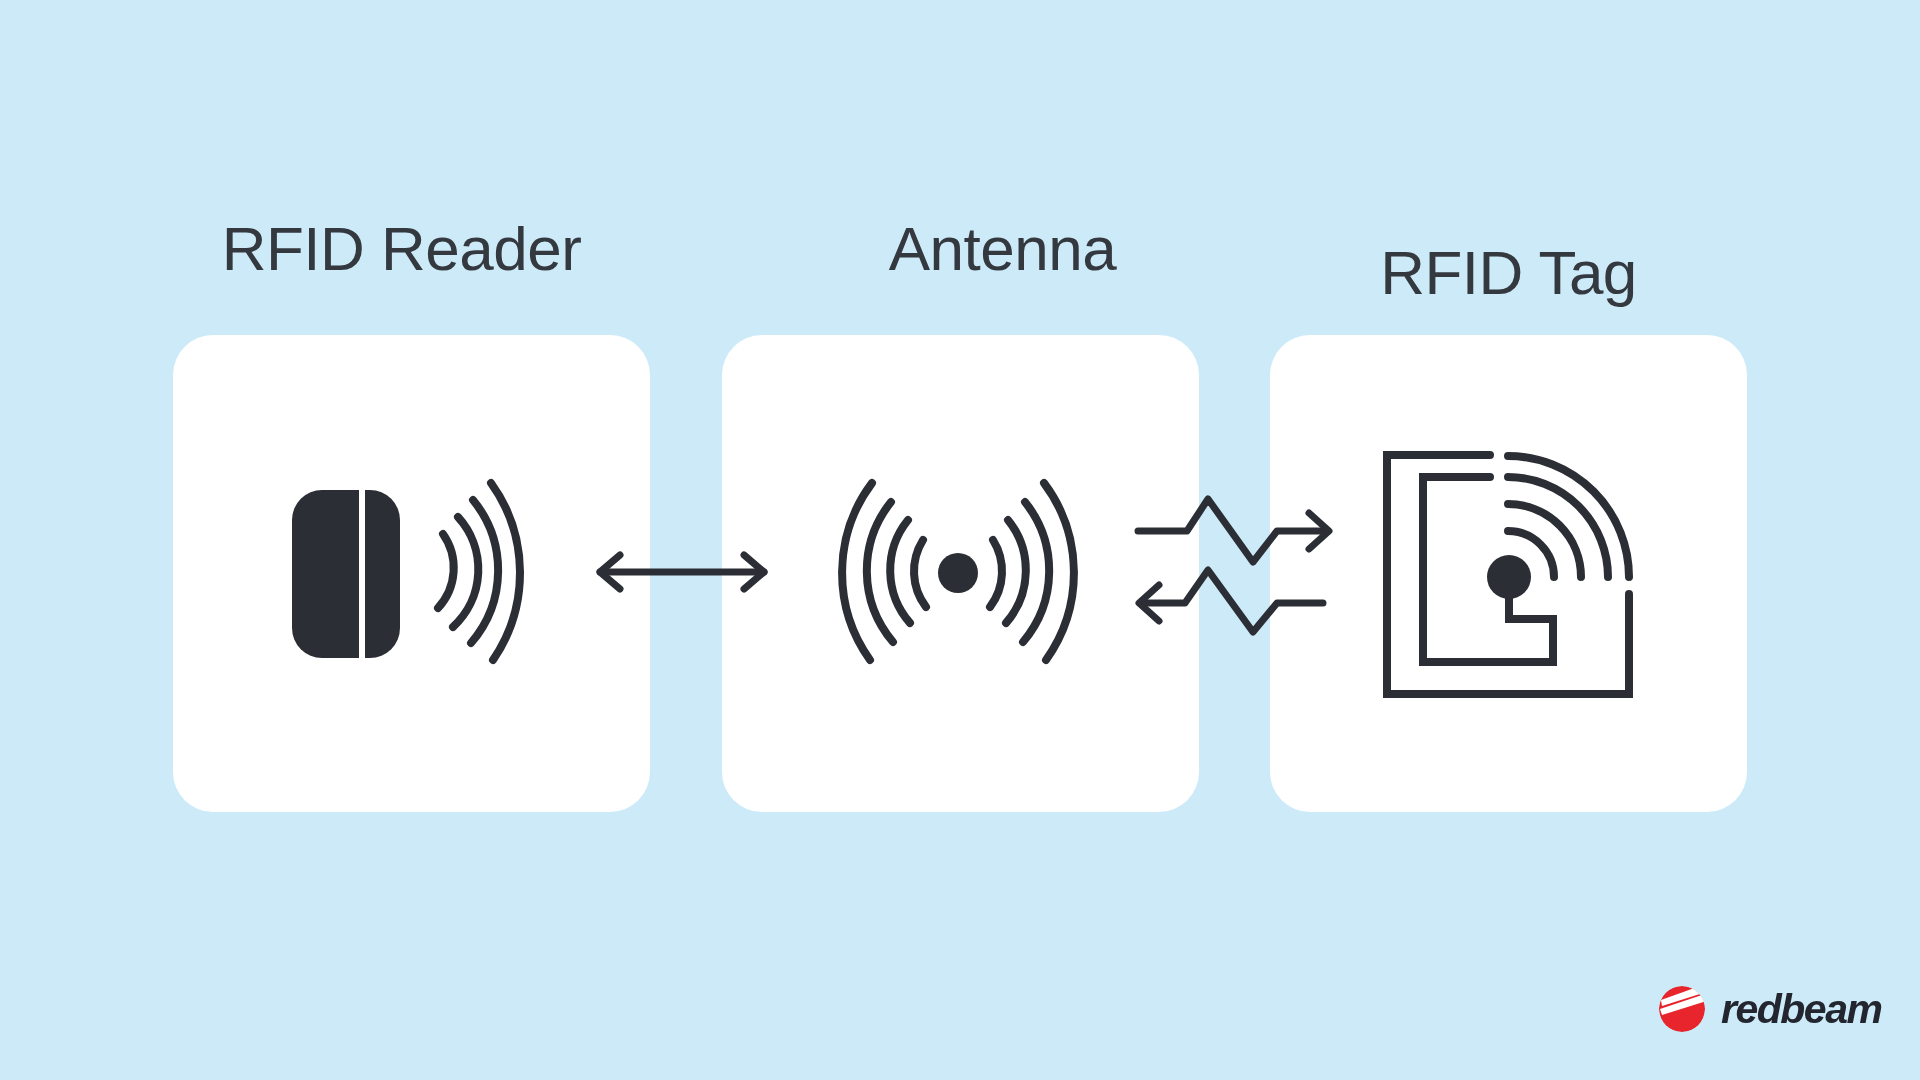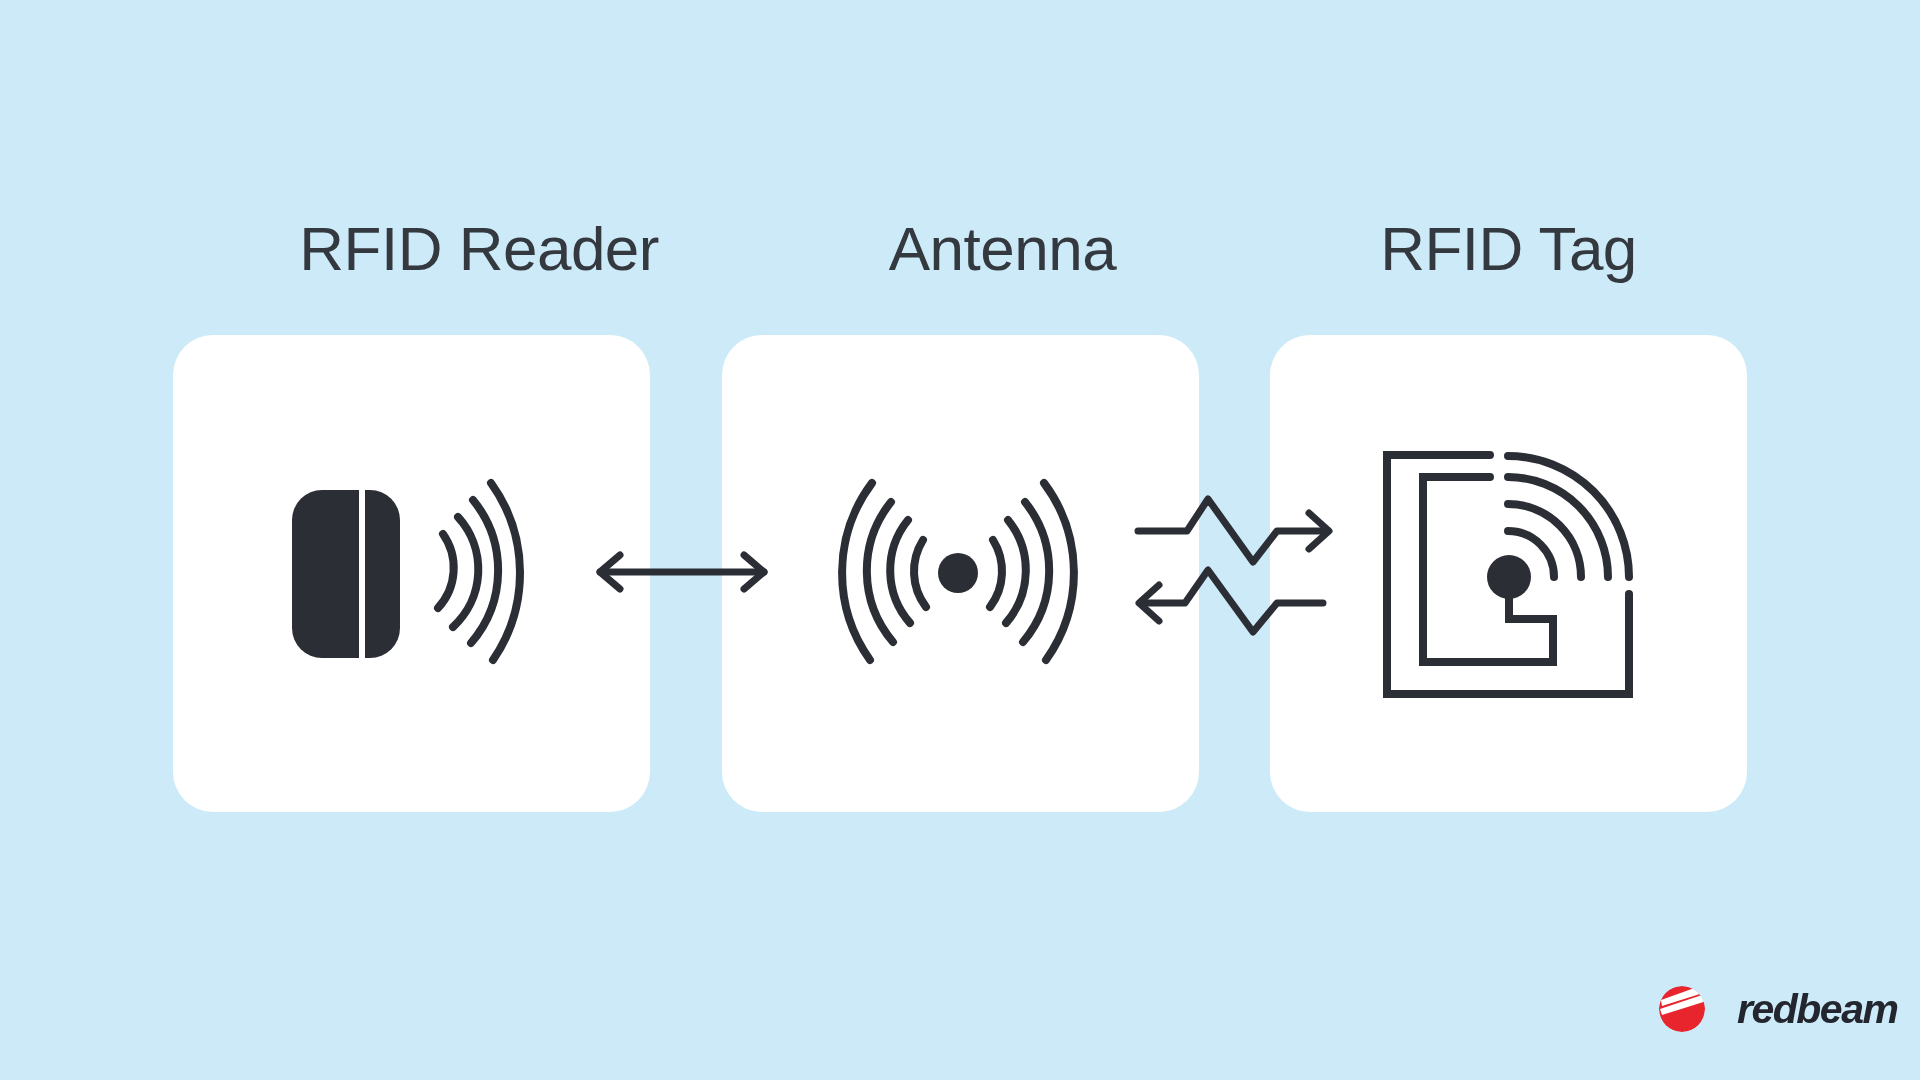--- a/index.html
+++ b/index.html
@@ -25,34 +25,34 @@
     position:absolute;top:335px;width:477px;height:477px;
     background:var(--card);border-radius:40px;
   }
   .icon-svg{position:absolute;}
   .connector{position:absolute;z-index:3;}
   .ink-stroke{stroke:var(--ink);fill:none;stroke-width:8;stroke-linecap:round;stroke-linejoin:round;}
   .ink-stroke-sq{stroke:var(--ink);fill:none;stroke-width:8;stroke-linecap:round;stroke-linejoin:miter;}
   .ink-fill{fill:var(--ink);stroke:none;}
   .logo{
     position:absolute;left:1656px;top:981px;height:56px;
-    display:flex;align-items:center;gap:28px;
+    display:flex;align-items:center;gap:12px;
   }
   .logo-text{
     font-size:41px;font-weight:700;font-style:italic;
     color:var(--logo_ink);letter-spacing:-1.5px;line-height:1;
   }
   .red-fill{fill:var(--logo_red);}
 </style>
 </head>
 <body>
 
-<div class="node-title" style="left:182px;width:477px;text-align:right;">RFID Reader</div>
+<div class="node-title" style="left:163px;width:477px;">RFID Reader</div>
 <div class="node-title" style="left:764px;width:477px;">Antenna</div>
-<div class="node-title" style="left:1270px;width:477px;">RFID Tag</div>
+<div class="node-title" style="left:1270px;width:477px;margin-top:24px;">RFID Tag</div>
 
 <div class="card" style="left:173px;">
   <svg class="icon-svg" style="left:107px;top:125px;" width="260" height="220" viewBox="0 0 260 220">
     <path class="ink-fill" d="M 79,30 H 42 A 30 30 0 0 0 12,60 V 168 A 30 30 0 0 0 42,198 H 79 Z"></path>
     <path class="ink-fill" d="M 85,30 H 90 A 30 30 0 0 1 120,60 V 168 A 30 30 0 0 1 90,198 H 85 Z"></path>
     <path class="ink-stroke" d="M 163,74 A 59 59 0 0 1 158,148"></path>
     <path class="ink-stroke" d="M 178,57 A 78 78 0 0 1 173,167"></path>
     <path class="ink-stroke" d="M 193,40 A 111 111 0 0 1 191,183"></path>
     <path class="ink-stroke" d="M 211,23 A 154 154 0 0 1 213,200"></path>
   </svg>

